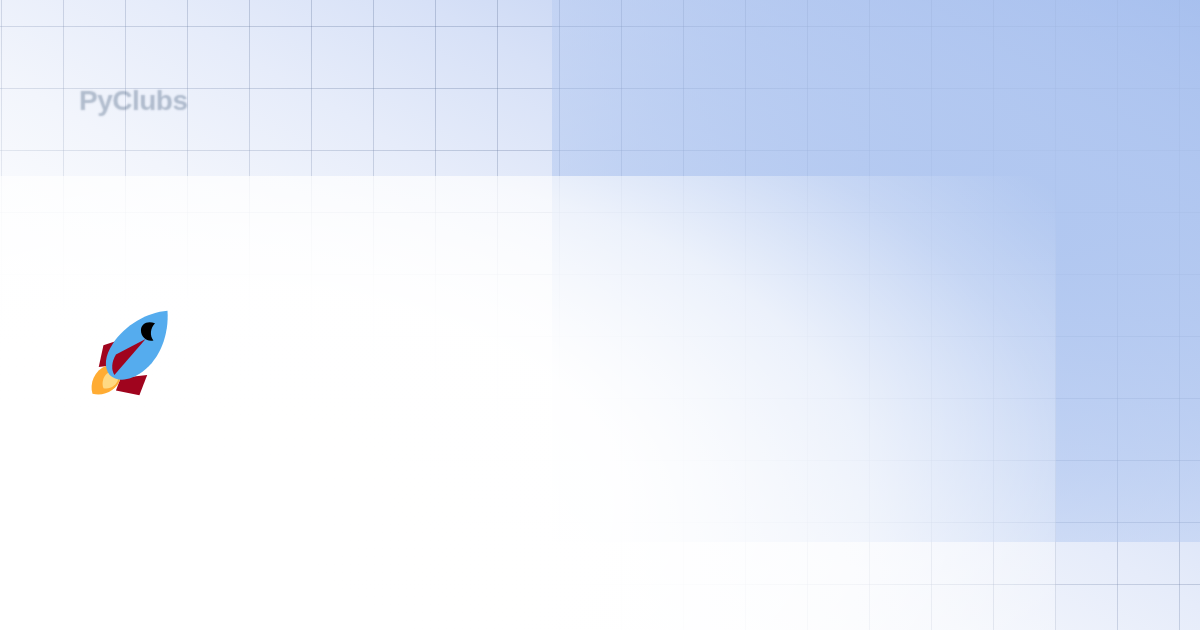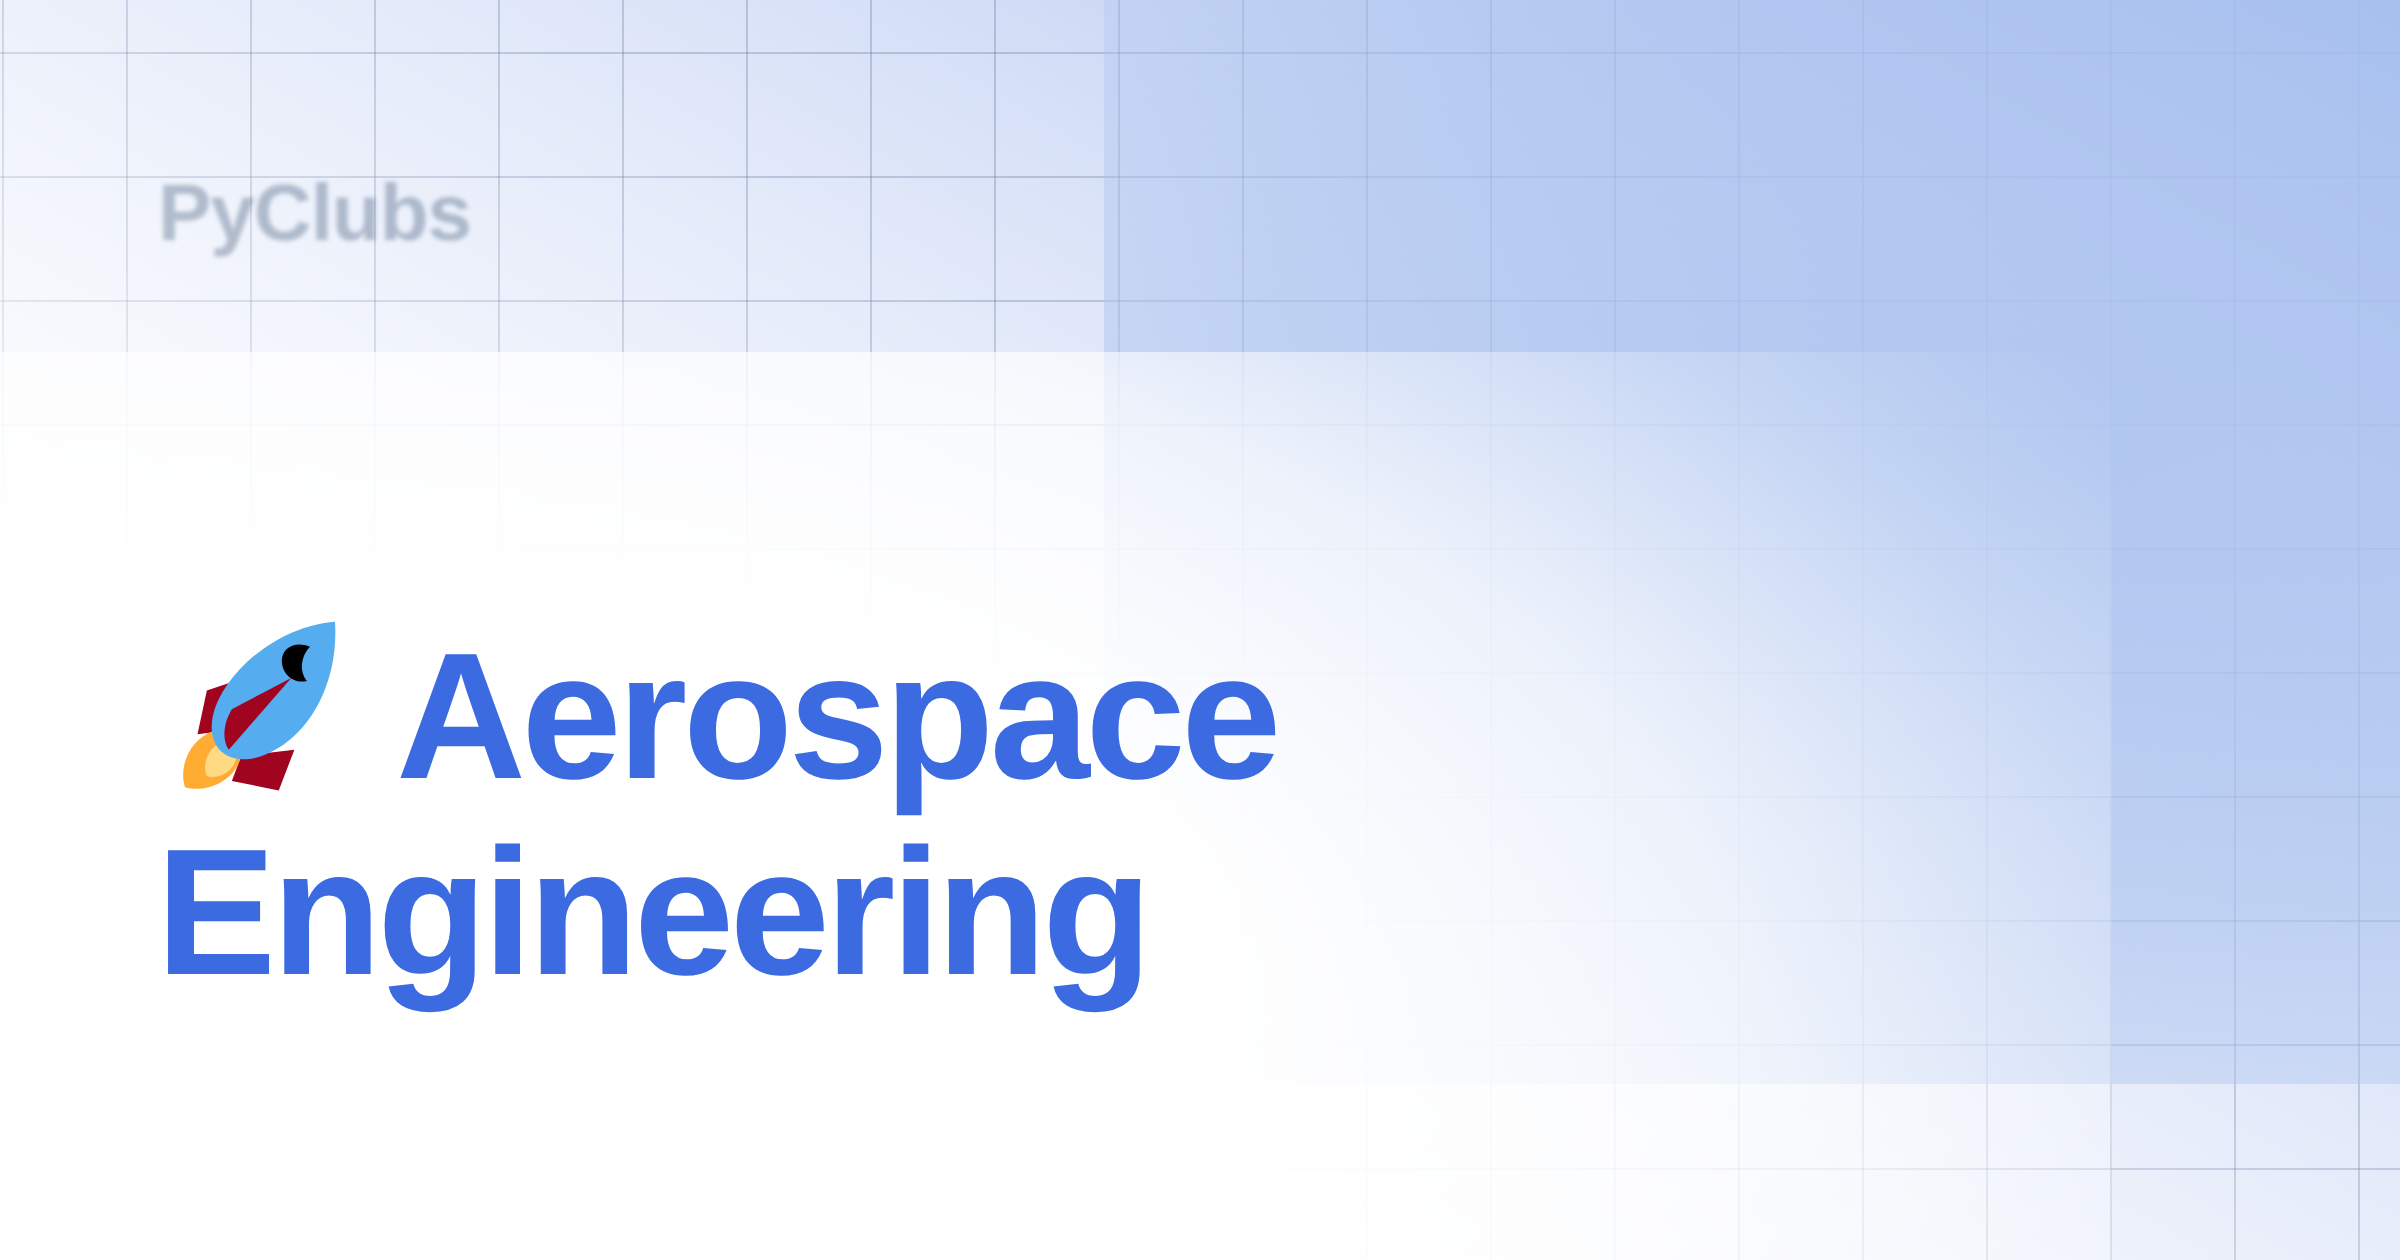--- a/index.html
+++ b/index.html
@@ -96,21 +96,21 @@
 
   .content {
     position: absolute;
     inset: 0;
   }
 
   .brand {
     position: absolute;
     left: 78px;
     top: 83px;
-    font-size: 40px;
+    font-size: 28px;
     font-weight: bold;
     letter-spacing: -0.5px;
     color: #2f6d9e;
     background: linear-gradient(180deg, #4a88b8 0%, #2a6characters 0%, #2a628f 100%);
     -webkit-background-clip: text;
     background-clip: text;
     -webkit-text-fill-color: transparent;
     text-shadow: 1px 2px 2px rgba(30,60,95,0.30);
   }
   
@@ -174,18 +174,18 @@
 
           <path d="M34 80 C18 86 12 104 16 116 C30 120 48 112 52 96 Z" fill="#ffac33"></path>
           <path d="M38 88 C30 92 27 102 30 109 C38 111 47 106 49 97 Z" fill="#ffd983"></path>
 
           <path d="M112 10 C86 12 58 28 42 52 C32 67 30 82 38 92 C48 102 65 99 80 88 C103 71 114 40 112 10 Z" fill="#55acee"></path>
 
           <path d="M84 46 L44 92 C40 86 40 76 46 66 L84 46 Z" fill="#a0041e"></path>
 
           <path d="M96 26 C90 32 89 42 94 48 C86 50 78 44 78 35 C78 27 86 22 96 26 Z" fill="#000000"></path>
         </svg>
-      </span><span>Aerospace Engineering</span>
+      </span>
     </h1>
 
 
   </div>
 </div>
 
 </body></html>

